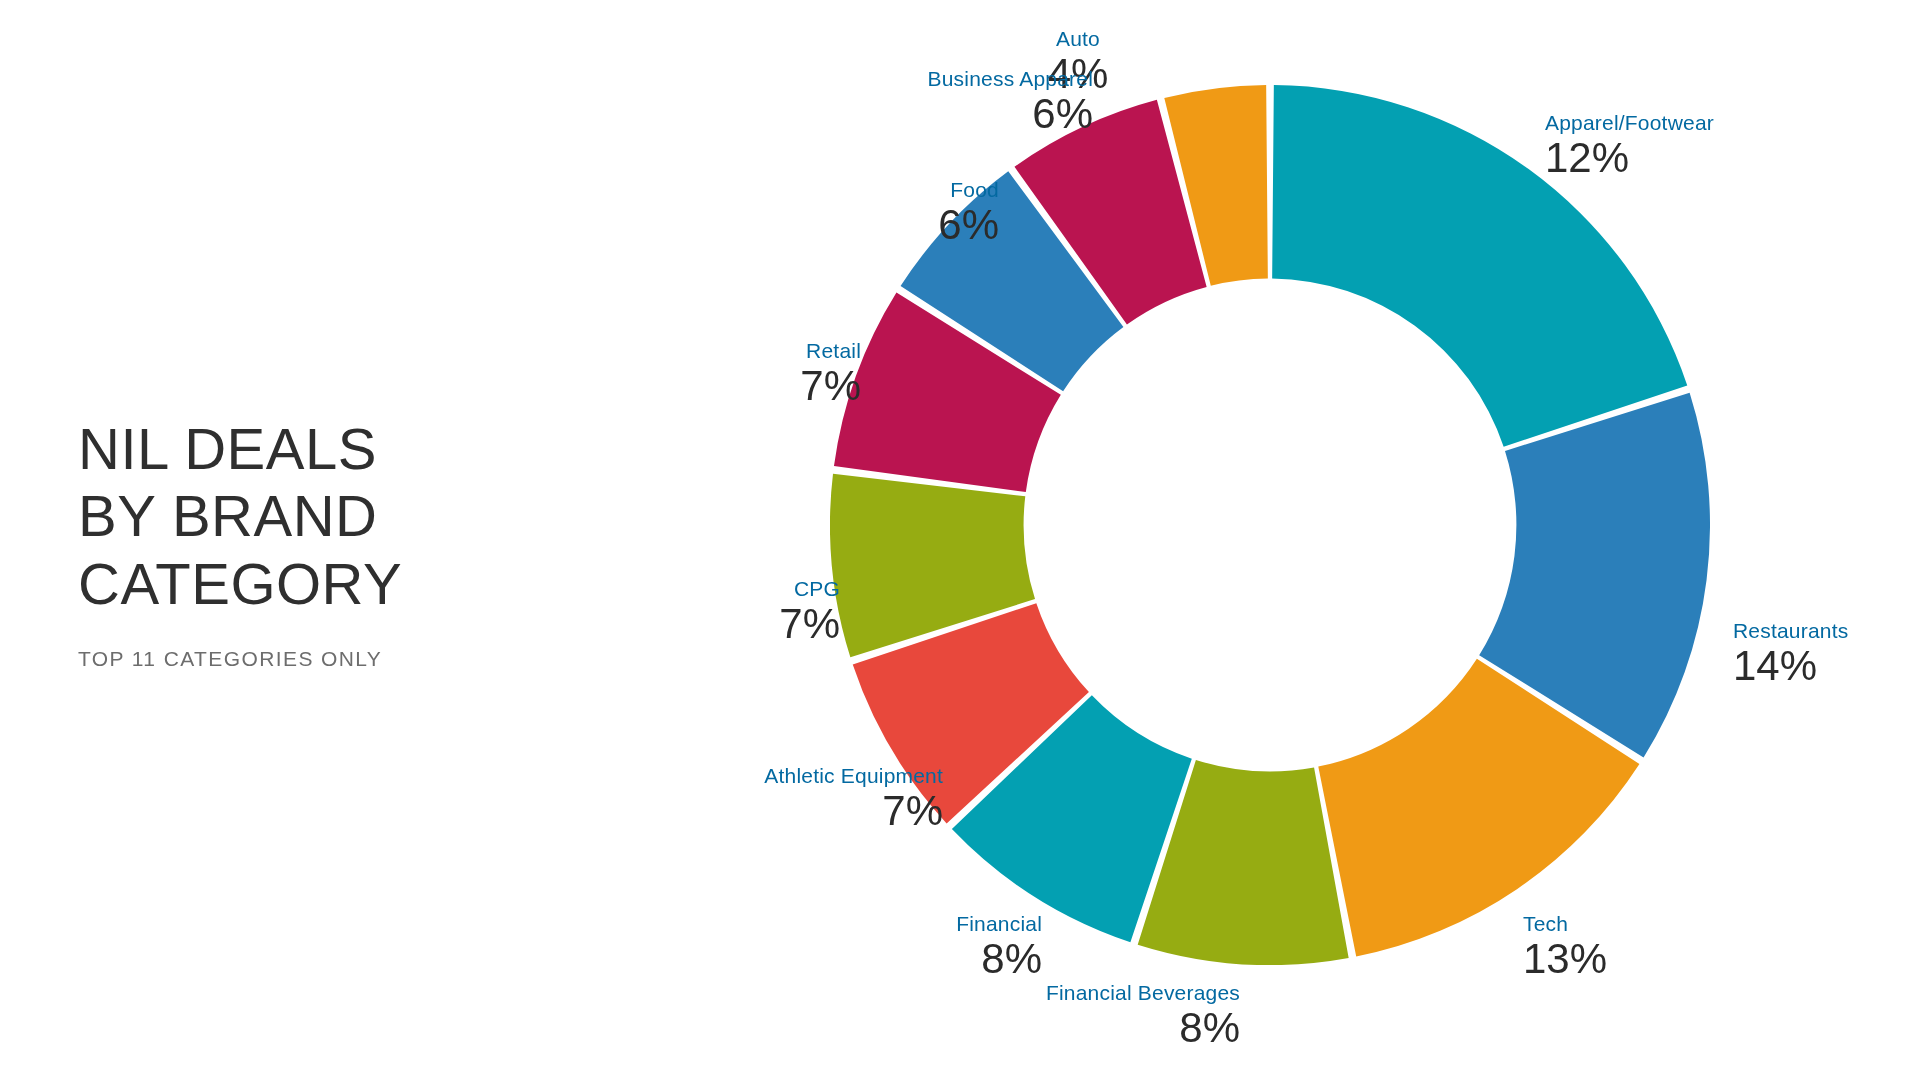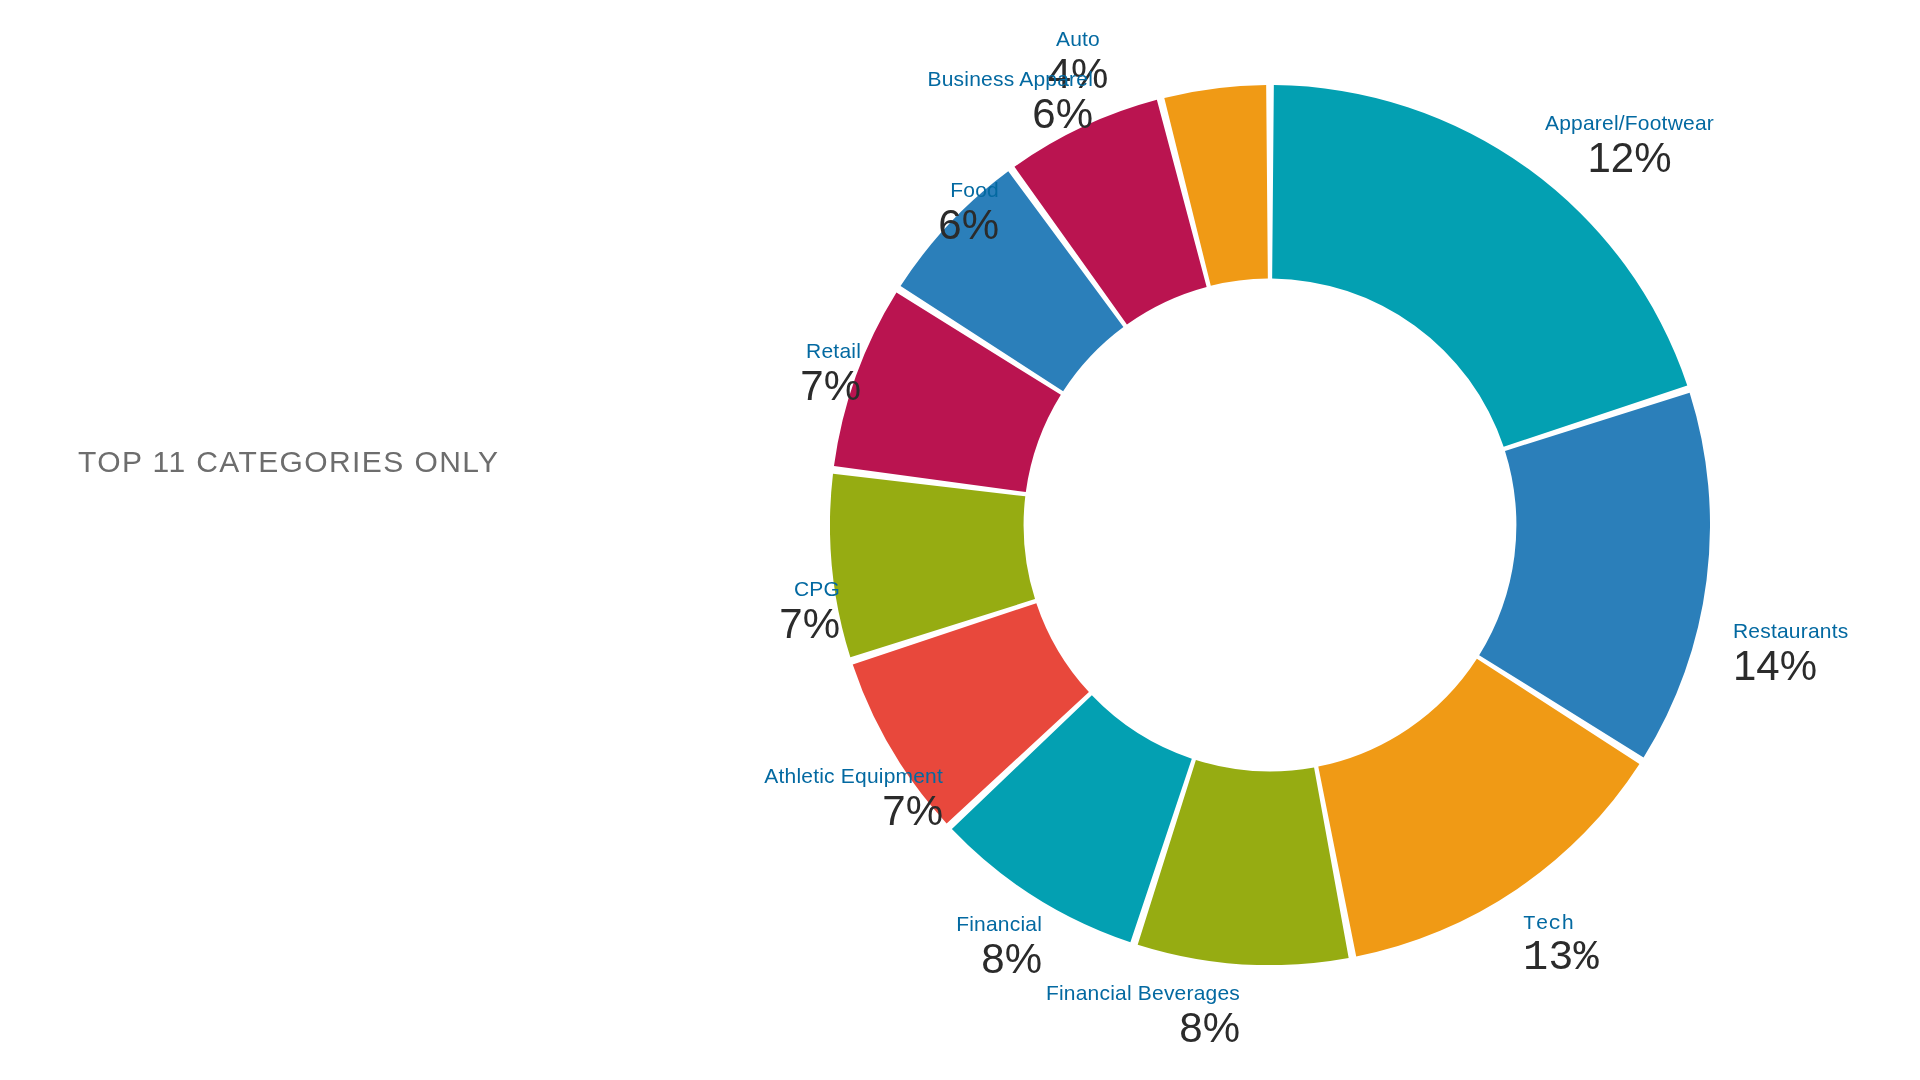--- a/index.html
+++ b/index.html
@@ -32,21 +32,21 @@
     font-size: 58px;
     line-height: 1.16;
     font-weight: 400;
     color: #2f2f2f;
     letter-spacing: 0.5px;
     margin: 0;
     white-space: pre-line;
   }
   .chart-subtitle {
     margin: 30px 0 0 0;
-    font-size: 30px;
+    font-size: 21px;
     font-weight: 400;
     color: #6d6d6d;
     letter-spacing: 1.4px;
   }
 
   
   .donut-wrap {
     position: absolute;
     left: 830px;
     top: 85px;
@@ -80,20 +80,23 @@
   .label.align-left  { text-align: left; }
   .label.align-right { text-align: right; }
   .label.align-center{ text-align: center; }
 </style>
 </head>
 <body>
 
 <div id="page">
 
   <div class="title-block">
+    <h1 class="chart-title">NIL DEALS
+BY BRAND
+CATEGORY</h1>
     <p class="chart-subtitle">TOP 11 CATEGORIES ONLY</p>
   </div>
 
   <div class="donut-wrap">
     <svg class="donut-svg" viewBox="0 0 880 880">
       <g id="donut-slices">
           <path d="M 443.8396756192845 0.01675385176463351 A 440 440 0 0 1 857.2624082907278 300.3859511817594 L 673.6669486428075 361.8161326617853 A 246.40000000000003 246.40000000000003 0 0 0 442.1502183467993 193.60938215698815 Z" fill="#03A0B2"></path>
           <path d="M 859.6354583292198 307.6894482181198 A 440 440 0 0 1 813.5475425568222 672.5128672778328 L 649.1866238318205 570.2072056755864 A 246.40000000000003 246.40000000000003 0 0 0 674.9958566643631 365.9060910021471 Z" fill="#2B7FBA"></path>
           <path d="M 809.4327403951418 678.9967579782951 A 440 440 0 0 1 526.2163034667077 871.4704497605098 L 488.2811299413563 681.6234518658855 A 246.40000000000003 246.40000000000003 0 0 0 646.8823346212794 573.8381844678453 Z" fill="#F09A15"></path>
           <path d="M 518.6729746511937 872.9094166907583 A 440 440 0 0 1 307.68944821811965 859.6354583292198 L 365.906091002147 674.9958566643631 A 246.40000000000003 246.40000000000003 0 0 0 484.0568658046685 682.4292733468246 Z" fill="#96AC12"></path>
@@ -141,28 +144,28 @@
   <div class="label align-right" style="left:1042px; top:913px; transform:translateX(-100%);">
     <span class="cat">Financial</span>
     <span class="pct">8%</span>
   </div>
 
   <div class="label align-right" style="left:1240px; top:982px; transform:translateX(-100%);">
     <span class="cat">Financial Beverages</span>
     <span class="pct">8%</span>
   </div>
 
-  <div class="label align-left" style="left:1523px; top:913px;font-family:Liberation Mono, monospace;">
+  <div class="label align-left" style="left:1523px; top:913px;">
     <span class="cat">Tech</span>
     <span class="pct">13%</span>
   </div>
 
   <div class="label align-left" style="left:1733px; top:600px;margin-top:20px;">
     <span class="cat">Restaurants</span>
     <span class="pct">14%</span>
   </div>
 
-  <div class="label align-left" style="left:1545px; top:112px;text-align:center;">
+  <div class="label align-left" style="left:1545px; top:112px;">
     <span class="cat">Apparel/Footwear</span>
     <span class="pct">12%</span>
   </div>
 
 </div>
 
 </body></html>

